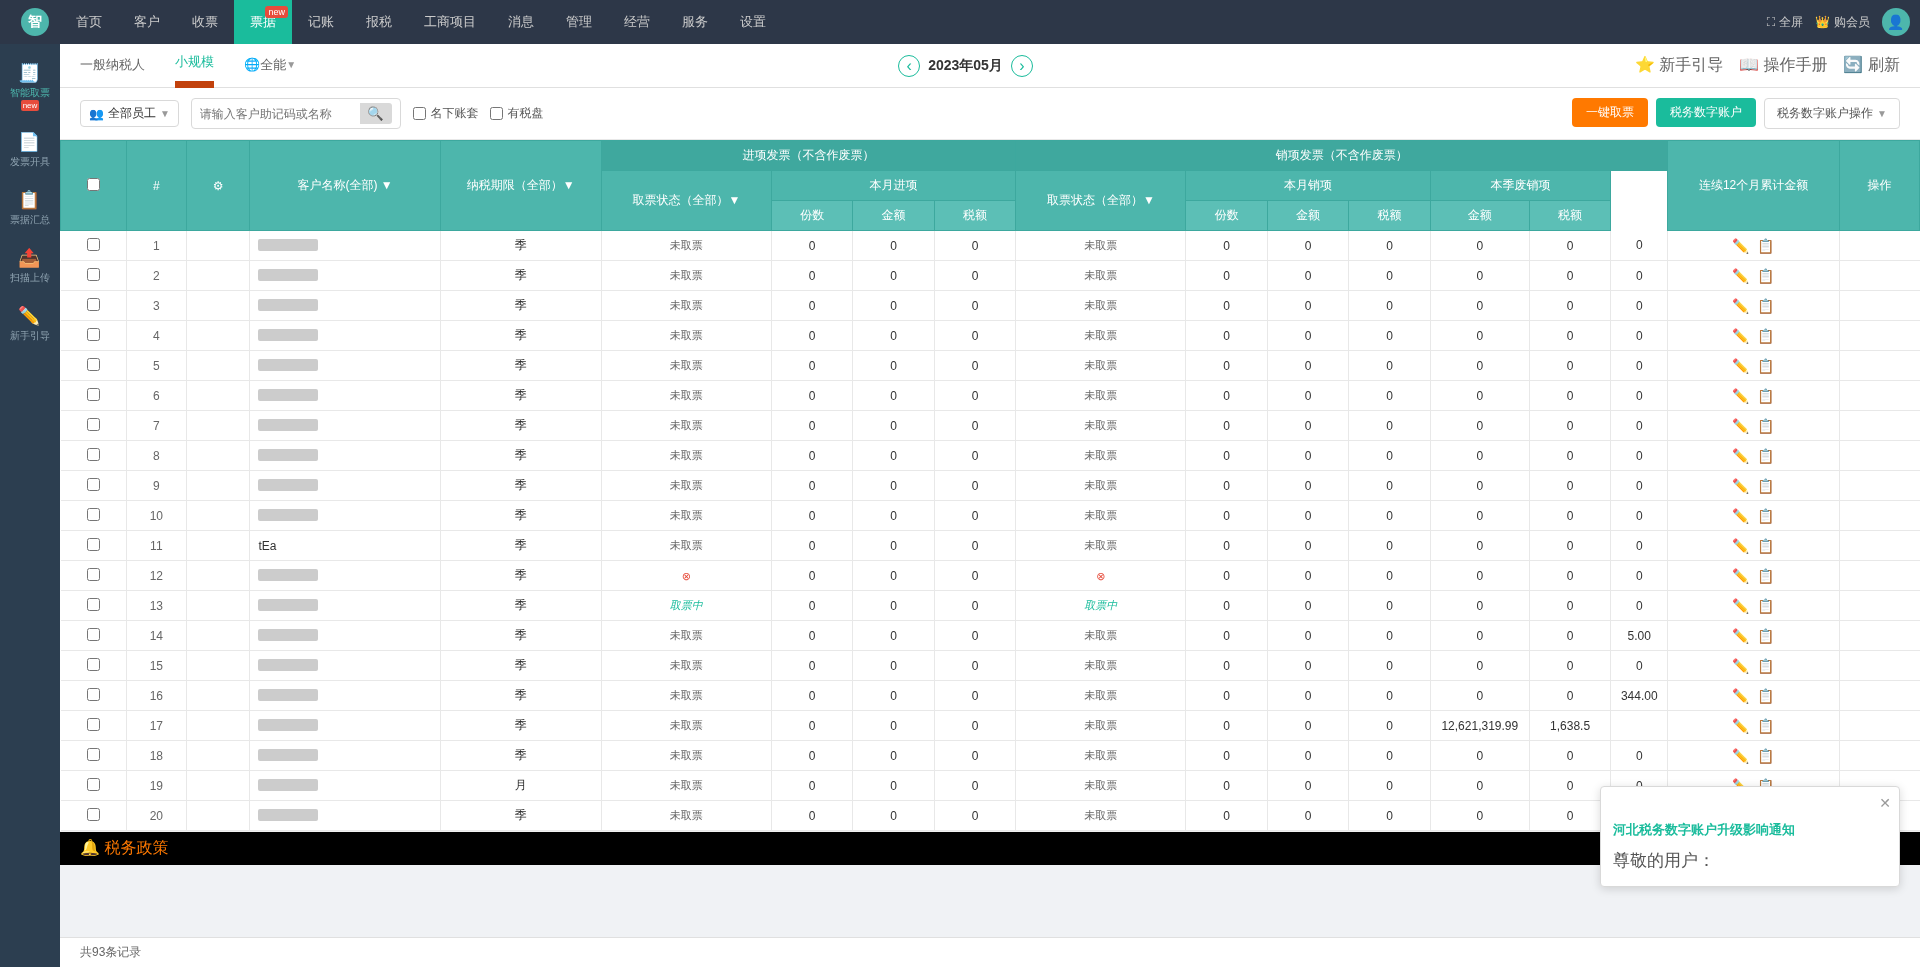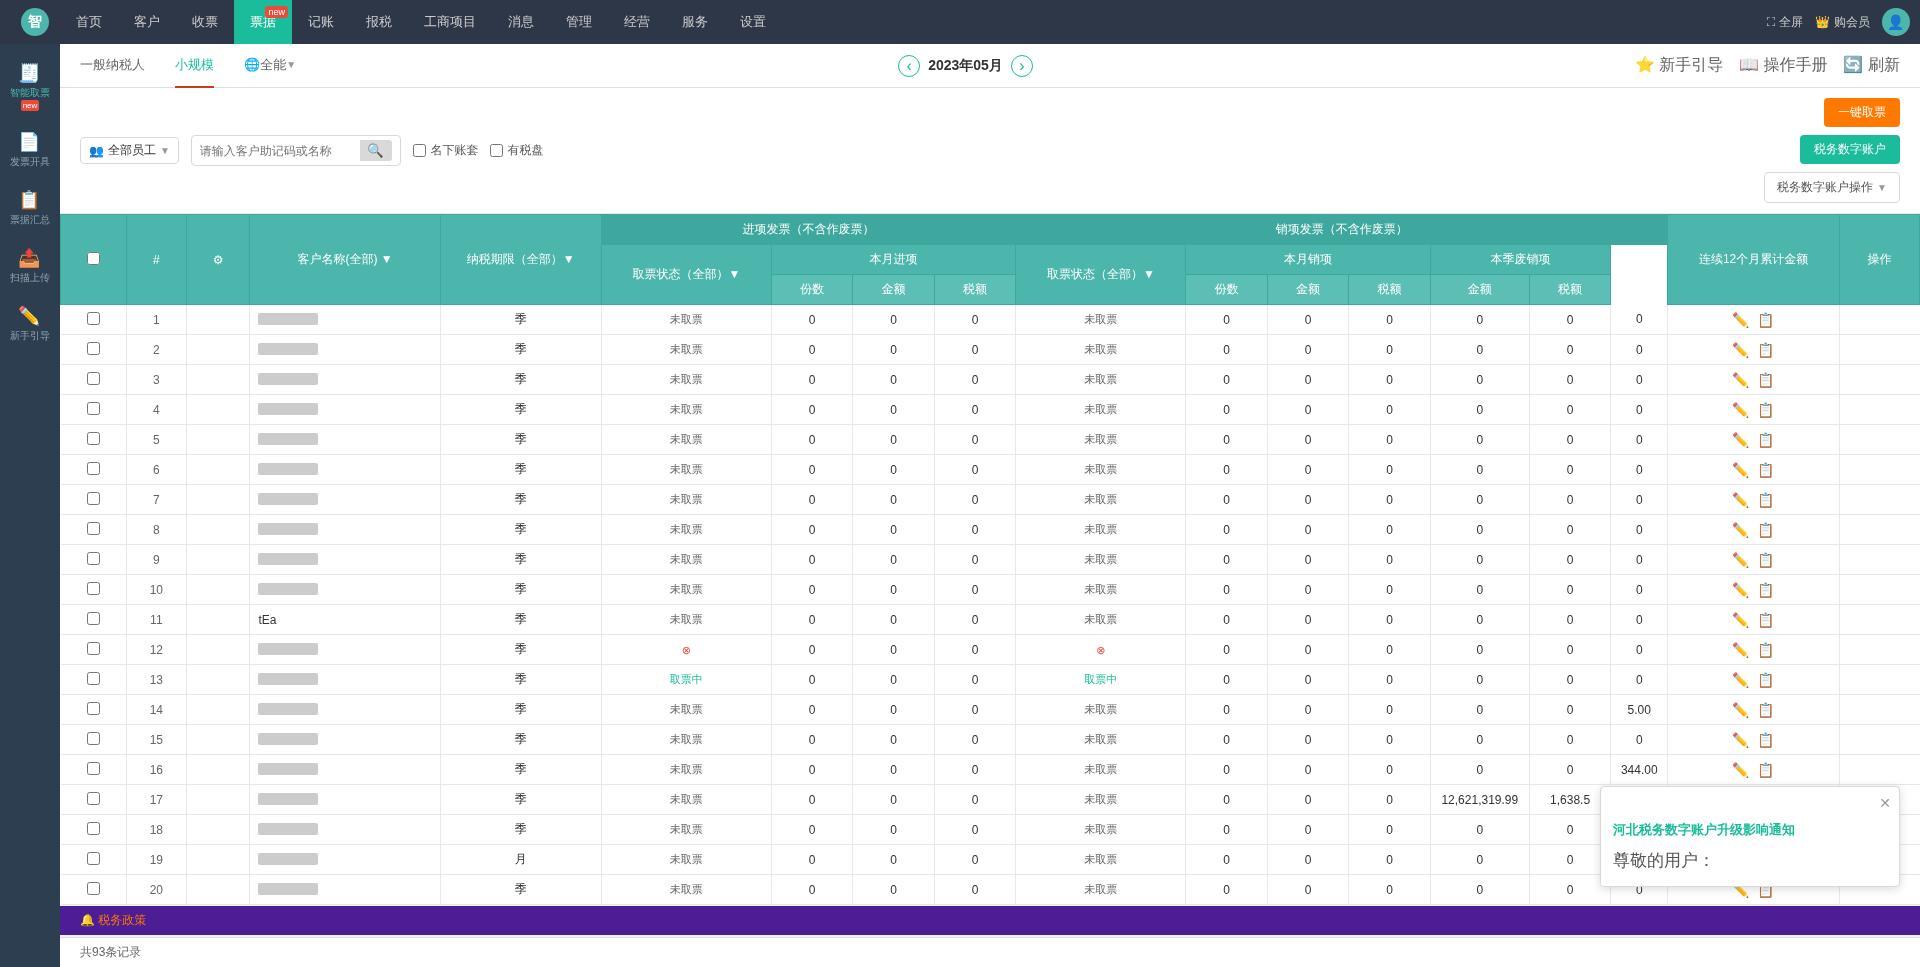--- a/index.html
+++ b/index.html
@@ -25,68 +25,68 @@
     .sidebar-item .si-icon { font-size: 18px; margin-bottom: 2px; }
     .sidebar-item .si-label { font-size: 10px; text-align: center; }
     .new-tag { background: #e74c3c; color: white; font-size: 8px; padding: 1px 2px; border-radius: 2px; }
 
     
     .main-content { flex: 1; display: flex; flex-direction: column; overflow: hidden; }
 
     
     .sub-nav { background: white; border-bottom: 1px solid #e0e0e0; padding: 0 20px; display: flex; align-items: center; height: 44px; gap: 30px; }
     .sub-nav-item { font-size: 13px; color: #666; cursor: pointer; height: 44px; display: flex; align-items: center; border-bottom: 2px solid transparent; }
-    .sub-nav-item.active { color: #1abc9c; border-bottom: 2px solid #c2410c; }
+    .sub-nav-item.active { color: #1abc9c; border-bottom: 7px solid #c2410c; }
     .sub-nav-right { margin-left: auto; display: flex; align-items: center; gap: 16px; color: #666; font-size: 16px; }
     .period-nav { display: flex; align-items: center; gap: 8px; }
     .period-arrow { cursor: pointer; color: #1abc9c; font-size: 16px; width: 22px; height: 22px; display: flex; align-items: center; justify-content: center; border: 1px solid #1abc9c; border-radius: 50%; }
     .period-text { font-size: 14px; color: #333; font-weight: bold; }
 
     
     .toolbar { background: white; padding: 10px 20px; display: flex; align-items: center; gap: 12px; border-bottom: 1px solid #e8e8e8; }
     .toolbar-select { display: flex; align-items: center; border: 1px solid #d9d9d9; border-radius: 4px; padding: 4px 8px; cursor: pointer; background: white; font-size: 12px; color: #333; gap: 4px; }
     .search-input-wrapper { display: flex; align-items: center; border: 1px solid #d9d9d9; border-radius: 4px; padding: 4px 8px; background: white; }
     .search-input-wrapper input { border: none; outline: none; font-size: 12px; width: 160px; }
     .search-btn { background: #d9d9d9; border: none; padding: 3px 8px; border-radius: 0 3px 3px 0; cursor: pointer; }
     .checkbox-label { display: flex; align-items: center; gap: 4px; font-size: 12px; color: #555; cursor: pointer; }
-    .toolbar-right { margin-left: auto; display: flex; align-items: flex-end; gap: 8px; flex-direction: column; }
+    .toolbar-right { margin-left: auto; display: flex; align-items: flex-start; gap: 8px; }
     .btn-orange { background: #ff7900; color: white; border: none; padding: 6px 14px; border-radius: 4px; cursor: pointer; font-size: 12px; }
     .btn-teal { background: #1abc9c; color: white; border: none; padding: 6px 14px; border-radius: 4px; cursor: pointer; font-size: 12px; }
     .btn-outline { background: white; color: #555; border: 1px solid #d9d9d9; padding: 6px 12px; border-radius: 4px; cursor: pointer; font-size: 12px; display: flex; align-items: center; gap: 4px; }
 
     
     .table-container { flex: 1; overflow: auto; padding: 0; }
     table { width: 100%; border-collapse: collapse; background: white; }
     thead tr th { background: #4db6ac; color: white; padding: 6px 26px; text-align: center; font-size: 12px; font-weight: normal; border: 1px solid #3da89e; white-space: nowrap; }
     tbody tr { border-bottom: 1px solid #e8e8e8; }
     tbody td { padding: 6px 8px; text-align: center; font-size: 12px; color: #333; border-right: 1px solid #e8e8e8; white-space: nowrap; }
     tbody td.text-left { text-align: left; }
     .status-badge { display: inline-flex; align-items: center; gap: 3px; font-size: 11px; }
     .status-error { color: #e74c3c; }
     .status-pending { color: #666; }
-    .status-inprogress { color: #1abc9c; }
+    .status-inprogress { color: #1abc9c; font-style: italic; }
     .action-icon { color: #4db6ac; cursor: pointer; margin: 0 2px; font-size: 14px; }
     .row-num { color: #666; }
     .blurred { background: #ccc; color: transparent; border-radius: 2px; display: inline-block; min-width: 60px; height: 12px; }
     .col-check { width: 36px; }
     .col-num { width: 36px; }
     .col-settings { width: 36px; }
     .col-name { min-width: 180px; max-width: 240px; }
     .col-tax { width: 70px; }
     .col-ops { width: 80px; }
     .footer-bar { background: white; border-top: 1px solid #e0e0e0; padding: 6px 20px; font-size: 12px; color: #666; display: flex; align-items: center; }
 
     
     .notification-popup { position: fixed; bottom: 80px; right: 20px; width: 300px; background: white; border: 1px solid #d9d9d9; border-radius: 4px; padding: 12px; box-shadow: 0 2px 10px rgba(0,0,0,0.15); z-index: 100; }
     .notification-title { color: #1abc9c; font-size: 13px; font-weight: bold; margin-bottom: 8px; margin-top: 22px; }
     .notification-body { font-size: 17px; color: #555; line-height: 1.6; }
     .notification-close { position: absolute; top: 8px; right: 8px; cursor: pointer; color: #999; font-size: 14px; }
     .dropdown-arrow { font-size: 10px; color: #999; }
 
-    .bottom-link { color: #ff7900; font-size: 12px; padding: 6px 20px; background: #4c1d95; border-top: 1px solid #f0f0f0; cursor: pointer; }
+    .bottom-link { color: #ff7900; font-size: 16px; padding: 6px 20px; background: #000000; border-top: 1px solid #f0f0f0; cursor: pointer; }
   </style>
 </head>
 <body>
 
 <div class="top-nav">
   <div class="logo">
     <div class="logo-icon">智</div>
   </div>
   <div class="nav-items">
     <div class="nav-item">首页</div>

